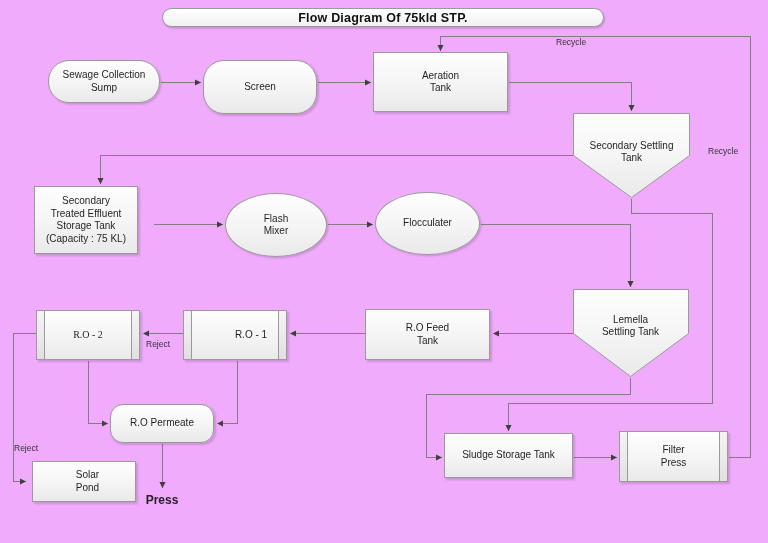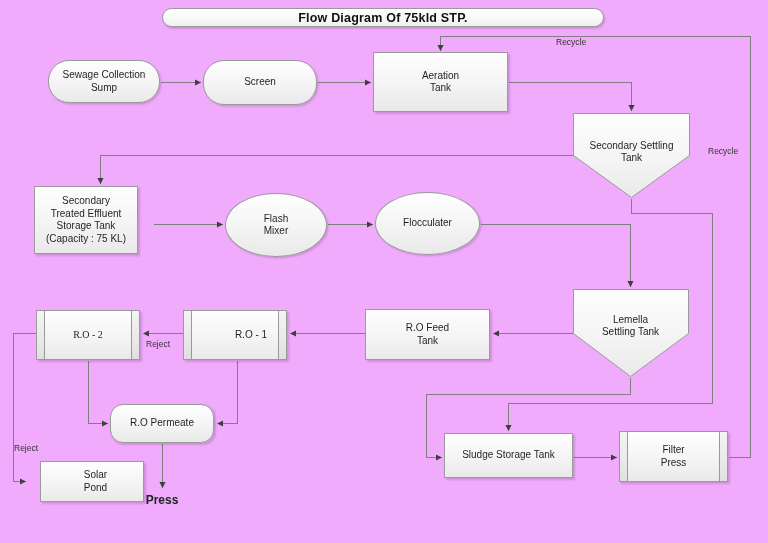--- a/index.html
+++ b/index.html
@@ -40,30 +40,30 @@
   }
   .edge-label{
     position:absolute;z-index:3;font-size:8.5px;color:#333;white-space:nowrap;
   }
   .reuse-label{
     position:absolute;z-index:3;font-size:12px;font-weight:bold;color:#222;
     width:52px;text-align:center;white-space:nowrap;
   }
   
   #n-sump      {left:48px;  top:60px;  width:112px; height:43px;}
-  #n-screen    {left:203px; top:60px;  width:114px; height:45px;}
+  #n-screen    {left:203px; top:60px;  width:114px; height:54px;}
   #n-aeration  {left:373px; top:52px;  width:135px; height:60px;}
   #n-storage   {left:34px;  top:186px; width:104px; height:68px;}
   #n-flash     {left:225px; top:193px; width:102px; height:64px;}
   #n-floc      {left:375px; top:192px; width:105px; height:63px;}
   #n-rofeed    {left:365px; top:309px; width:125px; height:51px;}
   #n-ro1       {left:183px; top:310px; width:104px; height:50px;padding-left:32px;}
   #n-ro2       {left:36px;  top:310px; width:104px; height:50px;font-family:Liberation Serif, serif;}
   #n-permeate  {left:110px; top:404px; width:104px; height:39px;border-radius:13px;}
-  #n-solar     {left:40px;  top:461px; width:104px; height:41px;padding-left:7px;}
+  #n-solar     {left:32px;  top:461px; width:104px; height:41px;padding-left:7px;}
   #n-sludge    {left:444px; top:433px; width:129px; height:45px;}
   #n-filter    {left:619px; top:431px; width:109px; height:51px;}
   #lbl-sst     {left:573px; top:132px; width:117px; height:40px;}
   #lbl-lemella {left:573px; top:306px; width:115px; height:40px;align-items:center;}
   
   #el-recycle-top  {left:556px; top:37px;}
   #el-recycle-right{left:708px; top:146px;}
   #el-reject-mid   {left:146px; top:339px;}
   #el-reject-left  {left:14px;  top:443px;}
   #el-reuse        {left:136px; top:493px;}

